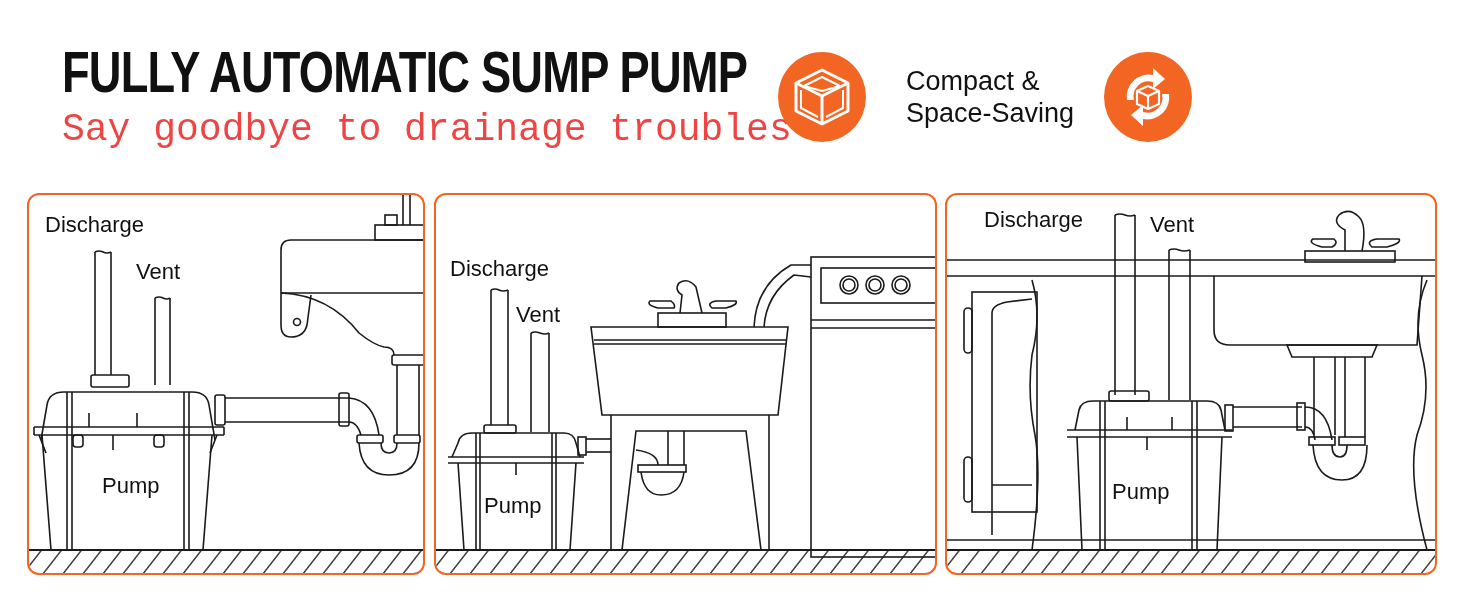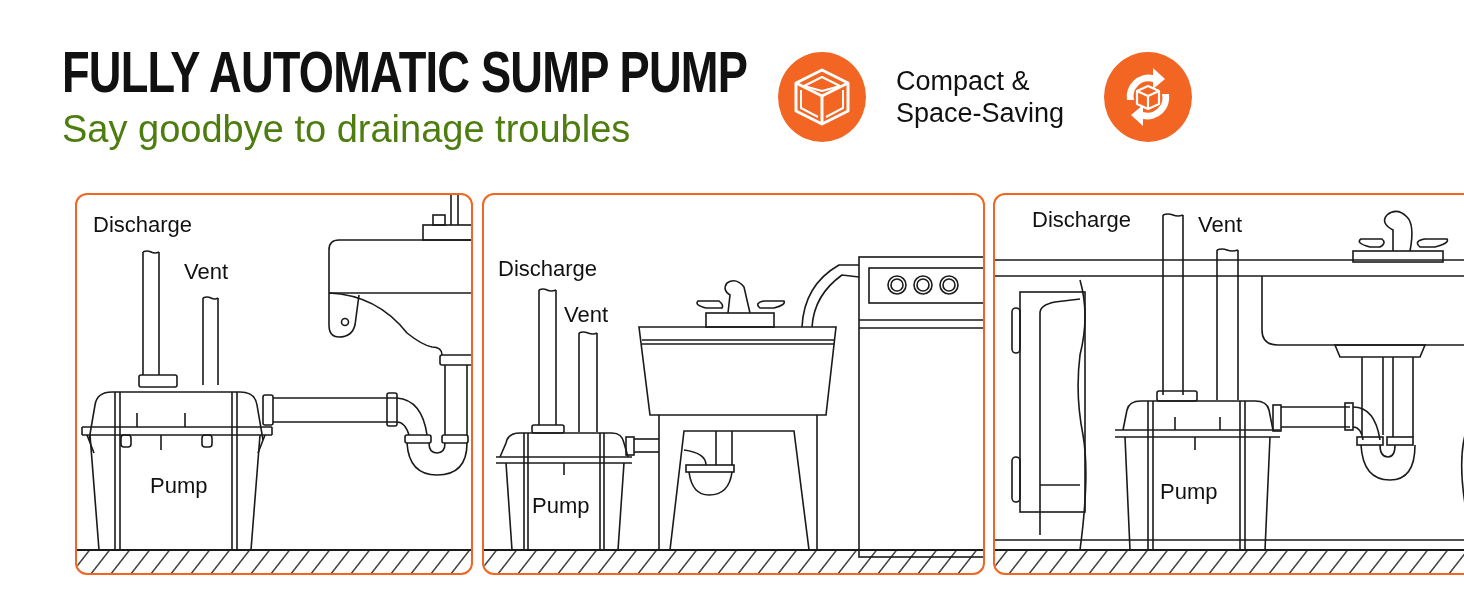--- a/index.html
+++ b/index.html
@@ -1,23 +1,23 @@
 <!DOCTYPE html>
 <html><head>
 <meta charset="utf-8">
 <style>
   html, body { margin: 0; padding: 0; background: #ffffff; }
   body { width: 1464px; height: 600px; position: relative; overflow: hidden; font-family: "Liberation Sans", sans-serif; color: #111; }
   .title { position: absolute; left: 62px; top: 38px; font-family: "Liberation Sans", sans-serif; font-weight: 700; font-size: 58px; letter-spacing: -1px; transform: scaleX(0.78); transform-origin: left top; white-space: nowrap; color: #111; }
-  .subtitle { position: absolute; left: 62px; top: 108px; font-size: 38px; white-space: nowrap; color: #4d7c0f; }
+  .subtitle { position: absolute; left: 62px; top: 108px; font-size: 38px; white-space: nowrap; color: #ef4444; font-family: Liberation Mono, monospace; }
   .feature { position: absolute; top: 52px; height: 90px; display: flex; align-items: center; }
   .feature .circle { width: 88px; height: 90px; border-radius: 50%; background: #F26522; display: flex; align-items: center; justify-content: center; flex-shrink: 0; }
-  .feature .text { margin-left: 30px; font-size: 27px; line-height: 32px; color: #111; }
+  .feature .text { margin-left: 40px; font-size: 27px; line-height: 32px; color: #111; }
   .feature .text span { display: block; white-space: nowrap; }
-  .panel { position: absolute; top: 193px; height: 382px; border: 2.5px solid #F26522; border-radius: 12px; box-sizing: border-box; overflow: hidden; background: #fff; margin-left: 48px; }
+  .panel { position: absolute; top: 193px; height: 382px; border: 2.5px solid #F26522; border-radius: 12px; box-sizing: border-box; overflow: hidden; background: #fff; }
   .panel svg { position: absolute; left: 0; top: 0; }
   .label { position: absolute; font-size: 22px; color: #111; white-space: nowrap; }
 </style>
 </head>
 <body>
 
 <div class="title">FULLY AUTOMATIC SUMP PUMP</div>
 <div class="subtitle">Say goodbye to drainage troubles</div>
 
 <div class="feature" style="left:778px;">

